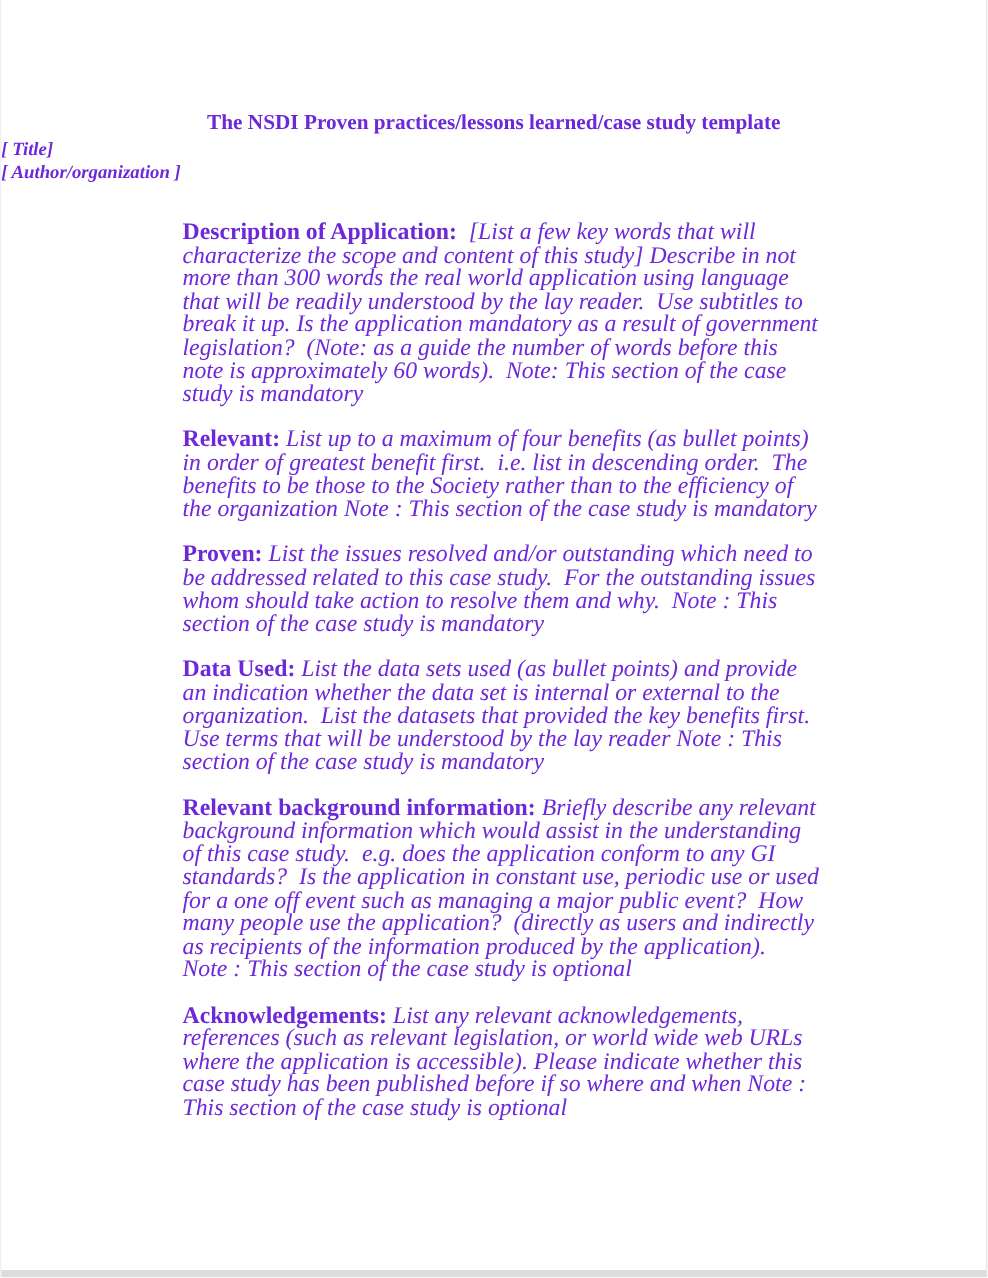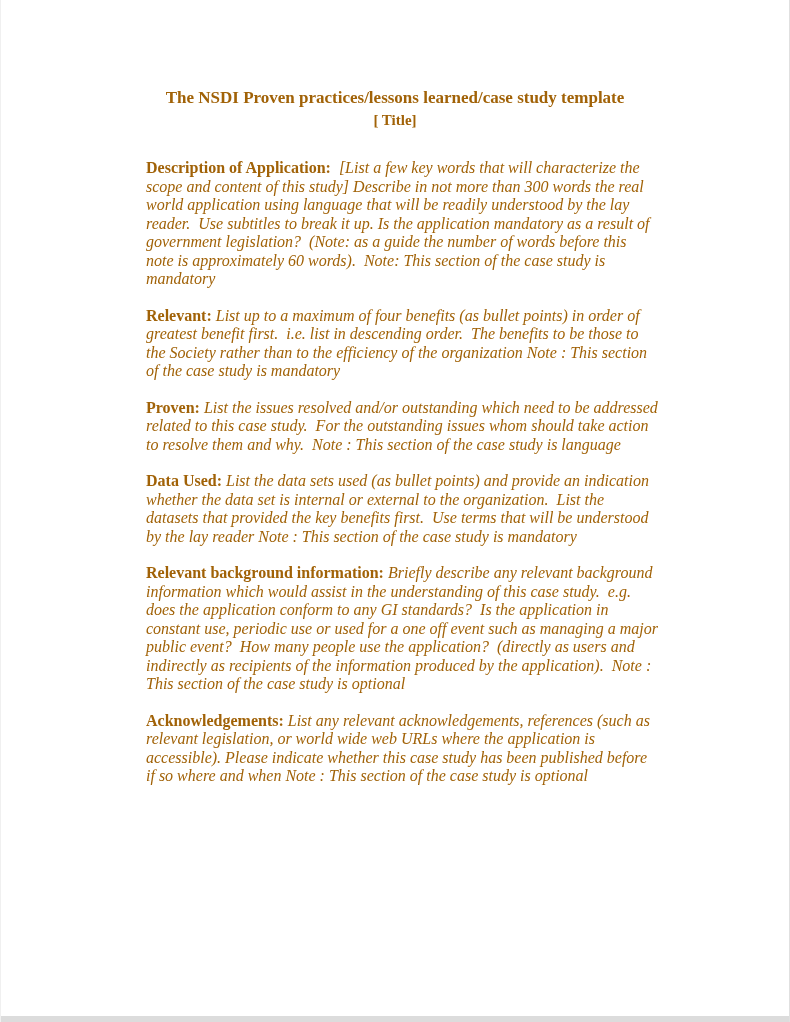--- a/index.html
+++ b/index.html
@@ -10,54 +10,55 @@
   .page {
     position: relative;
     width: 790px;
     height: 1022px;
     margin: 0;
     background: #ffffff;
     box-sizing: border-box;
     border-right: 1px solid #e0e0e0;
     border-left: 1px solid #f0f0f0;
     font-family: "Liberation Serif", serif;
-    color: #a16207;
+    color: #6d28d9;
     overflow: hidden;
   }
   .page-title {
     margin: 0;
     padding-top: 88px;
     text-align: center;
     font-size: 17px;
     font-weight: bold;
     line-height: 20px;
   }
   .subtitle-line {
-    text-align: center;
+    text-align: left;
     font-size: 15px;
     font-weight: bold;
+    font-style: italic;
     line-height: 18px;
   }
   .subtitle-line.first {
     margin-top: 3px;
   }
   .intro-note {
     width: 578px;
     margin: 24px auto 0 auto;
     text-align: center;
     font-size: 15px;
     line-height: 19px;
   }
   .sections {
     margin: 30px 0 0 145px;
     width: 512px;
   }
   .section {
     margin-bottom: 18px;
-    font-size: 16px;
+    font-size: 19px;
     line-height: 18.5px;
     white-space: pre-wrap;
   }
   .section-label {
     font-weight: bold;
     font-style: normal;
   }
   .section-body {
     font-style: italic;
   }
@@ -71,29 +72,30 @@
   }
 </style>
 </head>
 <body>
 
 <div class="page">
 
   <h1 class="page-title">The NSDI Proven practices/lessons learned/case study template</h1>
 
   <div class="subtitle-line first">[ Title]</div>
+  <div class="subtitle-line">[ Author/organization ]</div>
 
 
   <div class="sections">
 
     <div class="section"><span class="section-label">Description of Application:</span><span class="section-body">  [List a few key words that will characterize the scope and content of this study] Describe in not more than 300 words the real world application using language that will be readily understood by the lay reader.  Use subtitles to break it up. Is the application mandatory as a result of government legislation?  (Note: as a guide the number of words before this note is approximately 60 words).  Note: This section of the case study is mandatory</span></div>
 
     <div class="section"><span class="section-label">Relevant:</span><span class="section-body"> List up to a maximum of four benefits (as bullet points) in order of greatest benefit first.  i.e. list in descending order.  The benefits to be those to the Society rather than to the efficiency of the organization Note : This section of the case study is mandatory</span></div>
 
-    <div class="section"><span class="section-label">Proven:</span><span class="section-body"> List the issues resolved and/or outstanding which need to be addressed related to this case study.  For the outstanding issues whom should take action to resolve them and why.  Note : This section of the case study is language</span></div>
+    <div class="section"><span class="section-label">Proven:</span><span class="section-body"> List the issues resolved and/or outstanding which need to be addressed related to this case study.  For the outstanding issues whom should take action to resolve them and why.  Note : This section of the case study is mandatory</span></div>
 
     <div class="section"><span class="section-label">Data Used:</span><span class="section-body"> List the data sets used (as bullet points) and provide an indication whether the data set is internal or external to the organization.  List the datasets that provided the key benefits first.  Use terms that will be understood by the lay reader Note : This section of the case study is mandatory</span></div>
 
     <div class="section"><span class="section-label">Relevant background information:</span><span class="section-body"> Briefly describe any relevant background information which would assist in the understanding of this case study.  e.g. does the application conform to any GI standards?  Is the application in constant use, periodic use or used for a one off event such as managing a major public event?  How many people use the application?  (directly as users and indirectly as recipients of the information produced by the application).  Note : This section of the case study is optional</span></div>
 
 
     <div class="section"><span class="section-label">Acknowledgements:</span><span class="section-body"> List any relevant acknowledgements, references (such as relevant legislation, or world wide web URLs where the application is accessible). Please indicate whether this case study has been published before if so where and when Note : This section of the case study is optional</span></div>
 
   </div>
 

